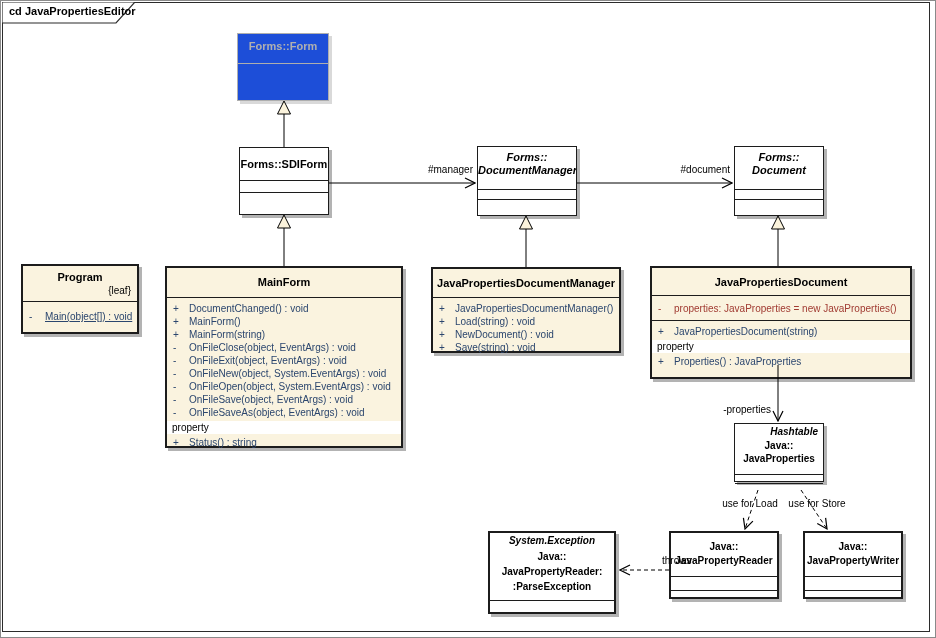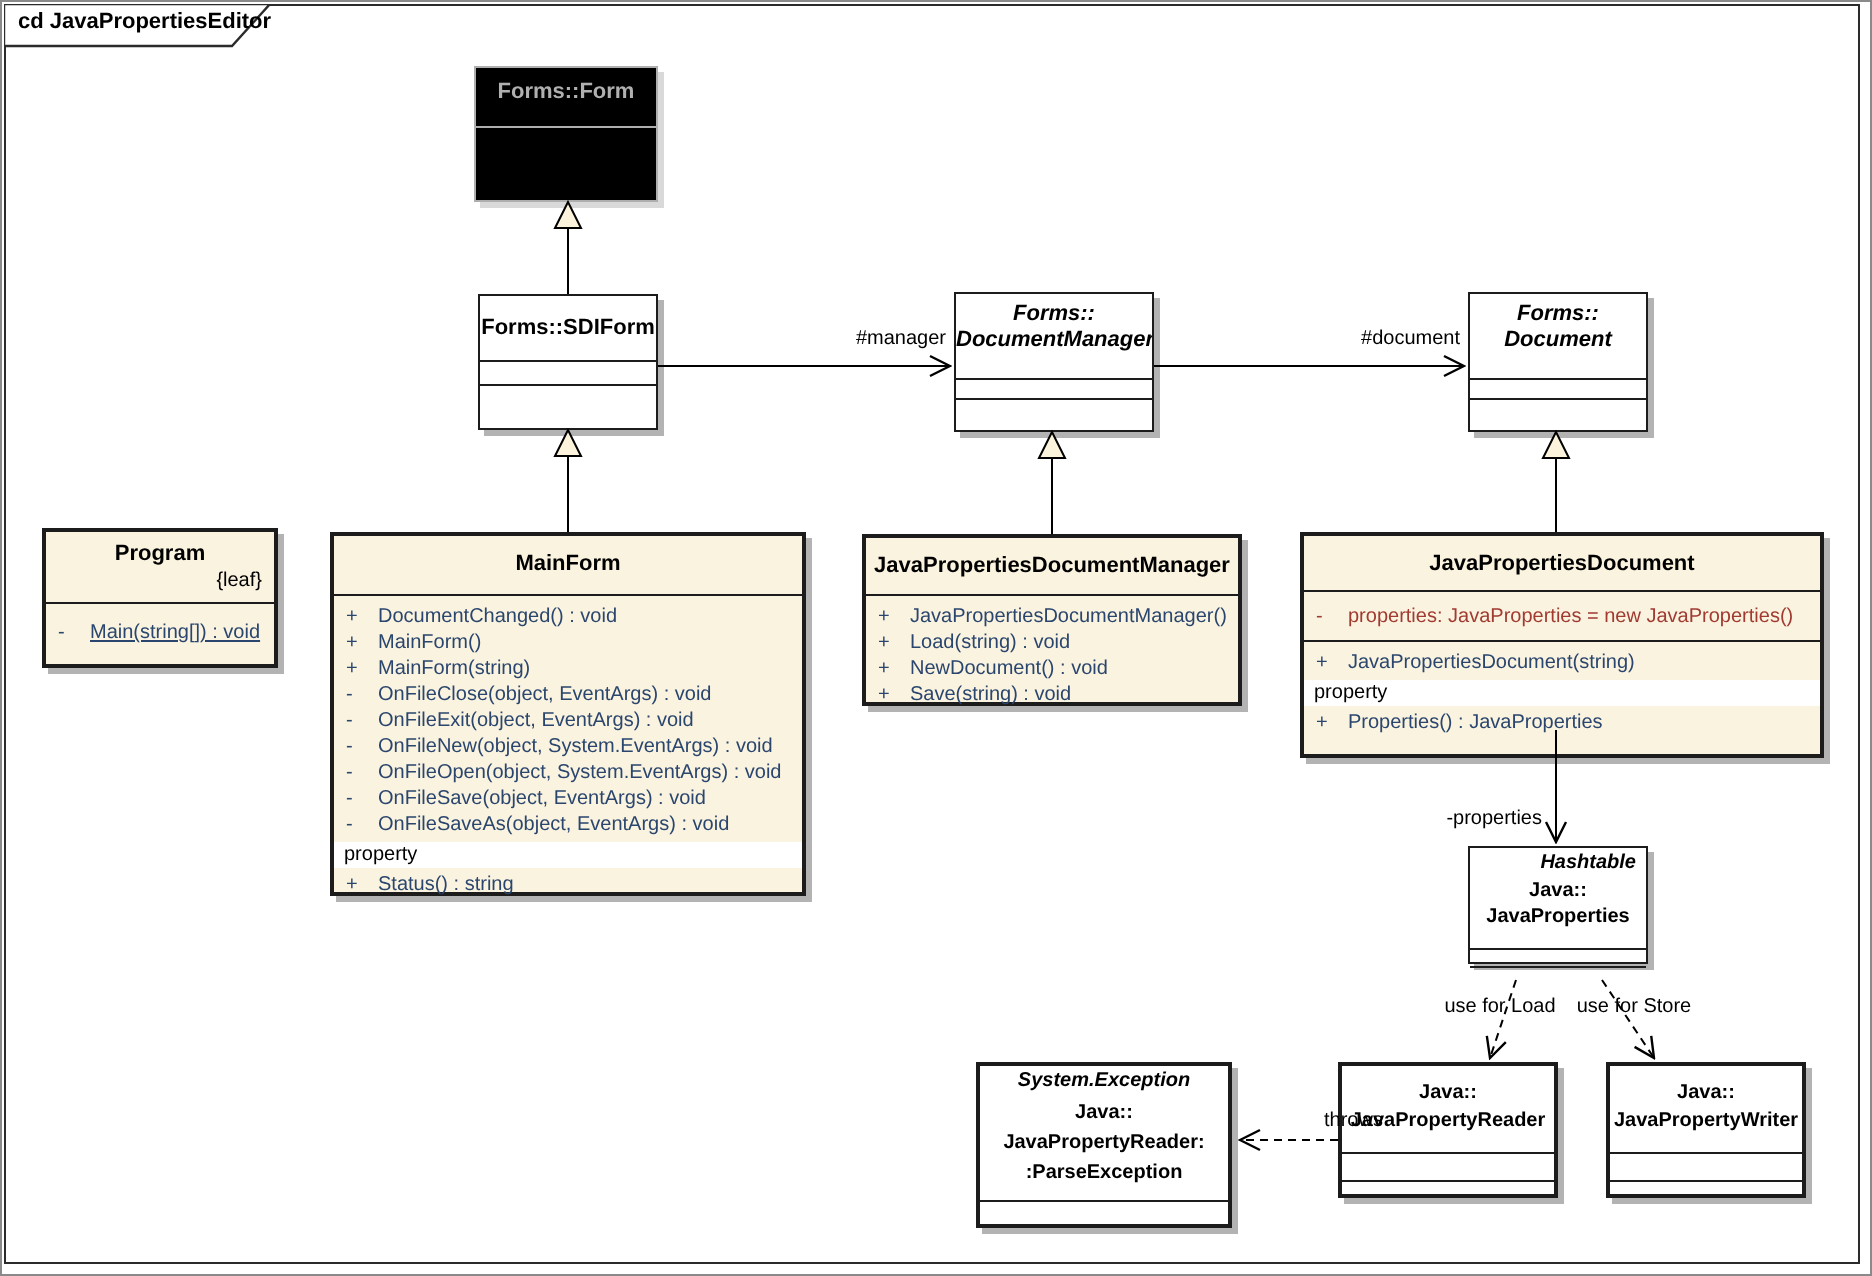--- a/index.html
+++ b/index.html
@@ -7,21 +7,21 @@
     position:relative;width:936px;height:638px;box-sizing:border-box;
     background:#fff;border:1px solid #8a8a8a;overflow:hidden;
     font-family:"Liberation Sans","DejaVu Sans",sans-serif;color:#000;
   }
   #frame{position:absolute;left:1px;top:1px;width:926px;height:628px;border:1px solid #2b2b2b;}
   #frame-tab{position:absolute;left:1px;top:1px;width:134px;height:22px;z-index:4;}
   #frame-tab-label{position:absolute;left:8px;top:4px;font-size:11px;font-weight:bold;white-space:nowrap;z-index:5;}
 
   .cls{position:absolute;background:#FAF3DF;border:2px solid #1c1c1c;box-shadow:3px 3px 0 #b3b3b3;box-sizing:border-box;z-index:2;}
   .cls.white{background:#fff;border-width:1px;}
-  .cls.ghost{background:#000000;border:1px solid #aeaeae;box-shadow:3px 3px 0 #d9d9d9;color:#b0b0b0;}
+  .cls.ghost{background:#1d4ed8;border:1px solid #aeaeae;box-shadow:3px 3px 0 #d9d9d9;color:#b0b0b0;}
 
   .title{ text-align:center;font-weight:bold;font-size:11px;line-height:13px;padding-top:6px;white-space:nowrap;overflow:hidden;}
   .title.two{padding-top:4px;}
   .title.sm{font-size:10px;}
   .italic{font-style:italic;}
   .parent-name{font-style:italic;font-weight:bold;font-size:10px;text-align:right;padding:2px 5px 0 0;line-height:12px;}
   .parent-name.ctr{text-align:center;padding-right:0;}
   .comp{border-top:1px solid #1c1c1c;box-sizing:border-box;}
   .ghost .comp{border-top:1px solid #aeaeae;}
 
@@ -80,21 +80,21 @@
   </div>
 
   <div class="cls" style="left:20px;top:263px;width:118px;height:70px;">
     <div style="height:35px;">
       <div class="title" style="padding-top:5px;">Program</div>
       <div class="tag-row">{leaf}</div>
     </div>
     <div class="comp" style="height:29px;padding-top:8px;">
       <div class="row">
         <span class="vis">-</span>
-        <span class="txt u">Main(string[]) : void</span>
+        <span class="txt u">Main(object[]) : void</span>
       </div>
     </div>
   </div>
 
   <div class="cls" style="left:164px;top:265px;width:238px;height:182px;">
     <div class="title" style="height:23px;line-height:17px;">MainForm</div>
     <div class="comp" style="height:151px;padding-top:4px;">
       <div class="row">
           <span class="vis">+</span>
           <span class="txt">DocumentChanged() : void</span>

